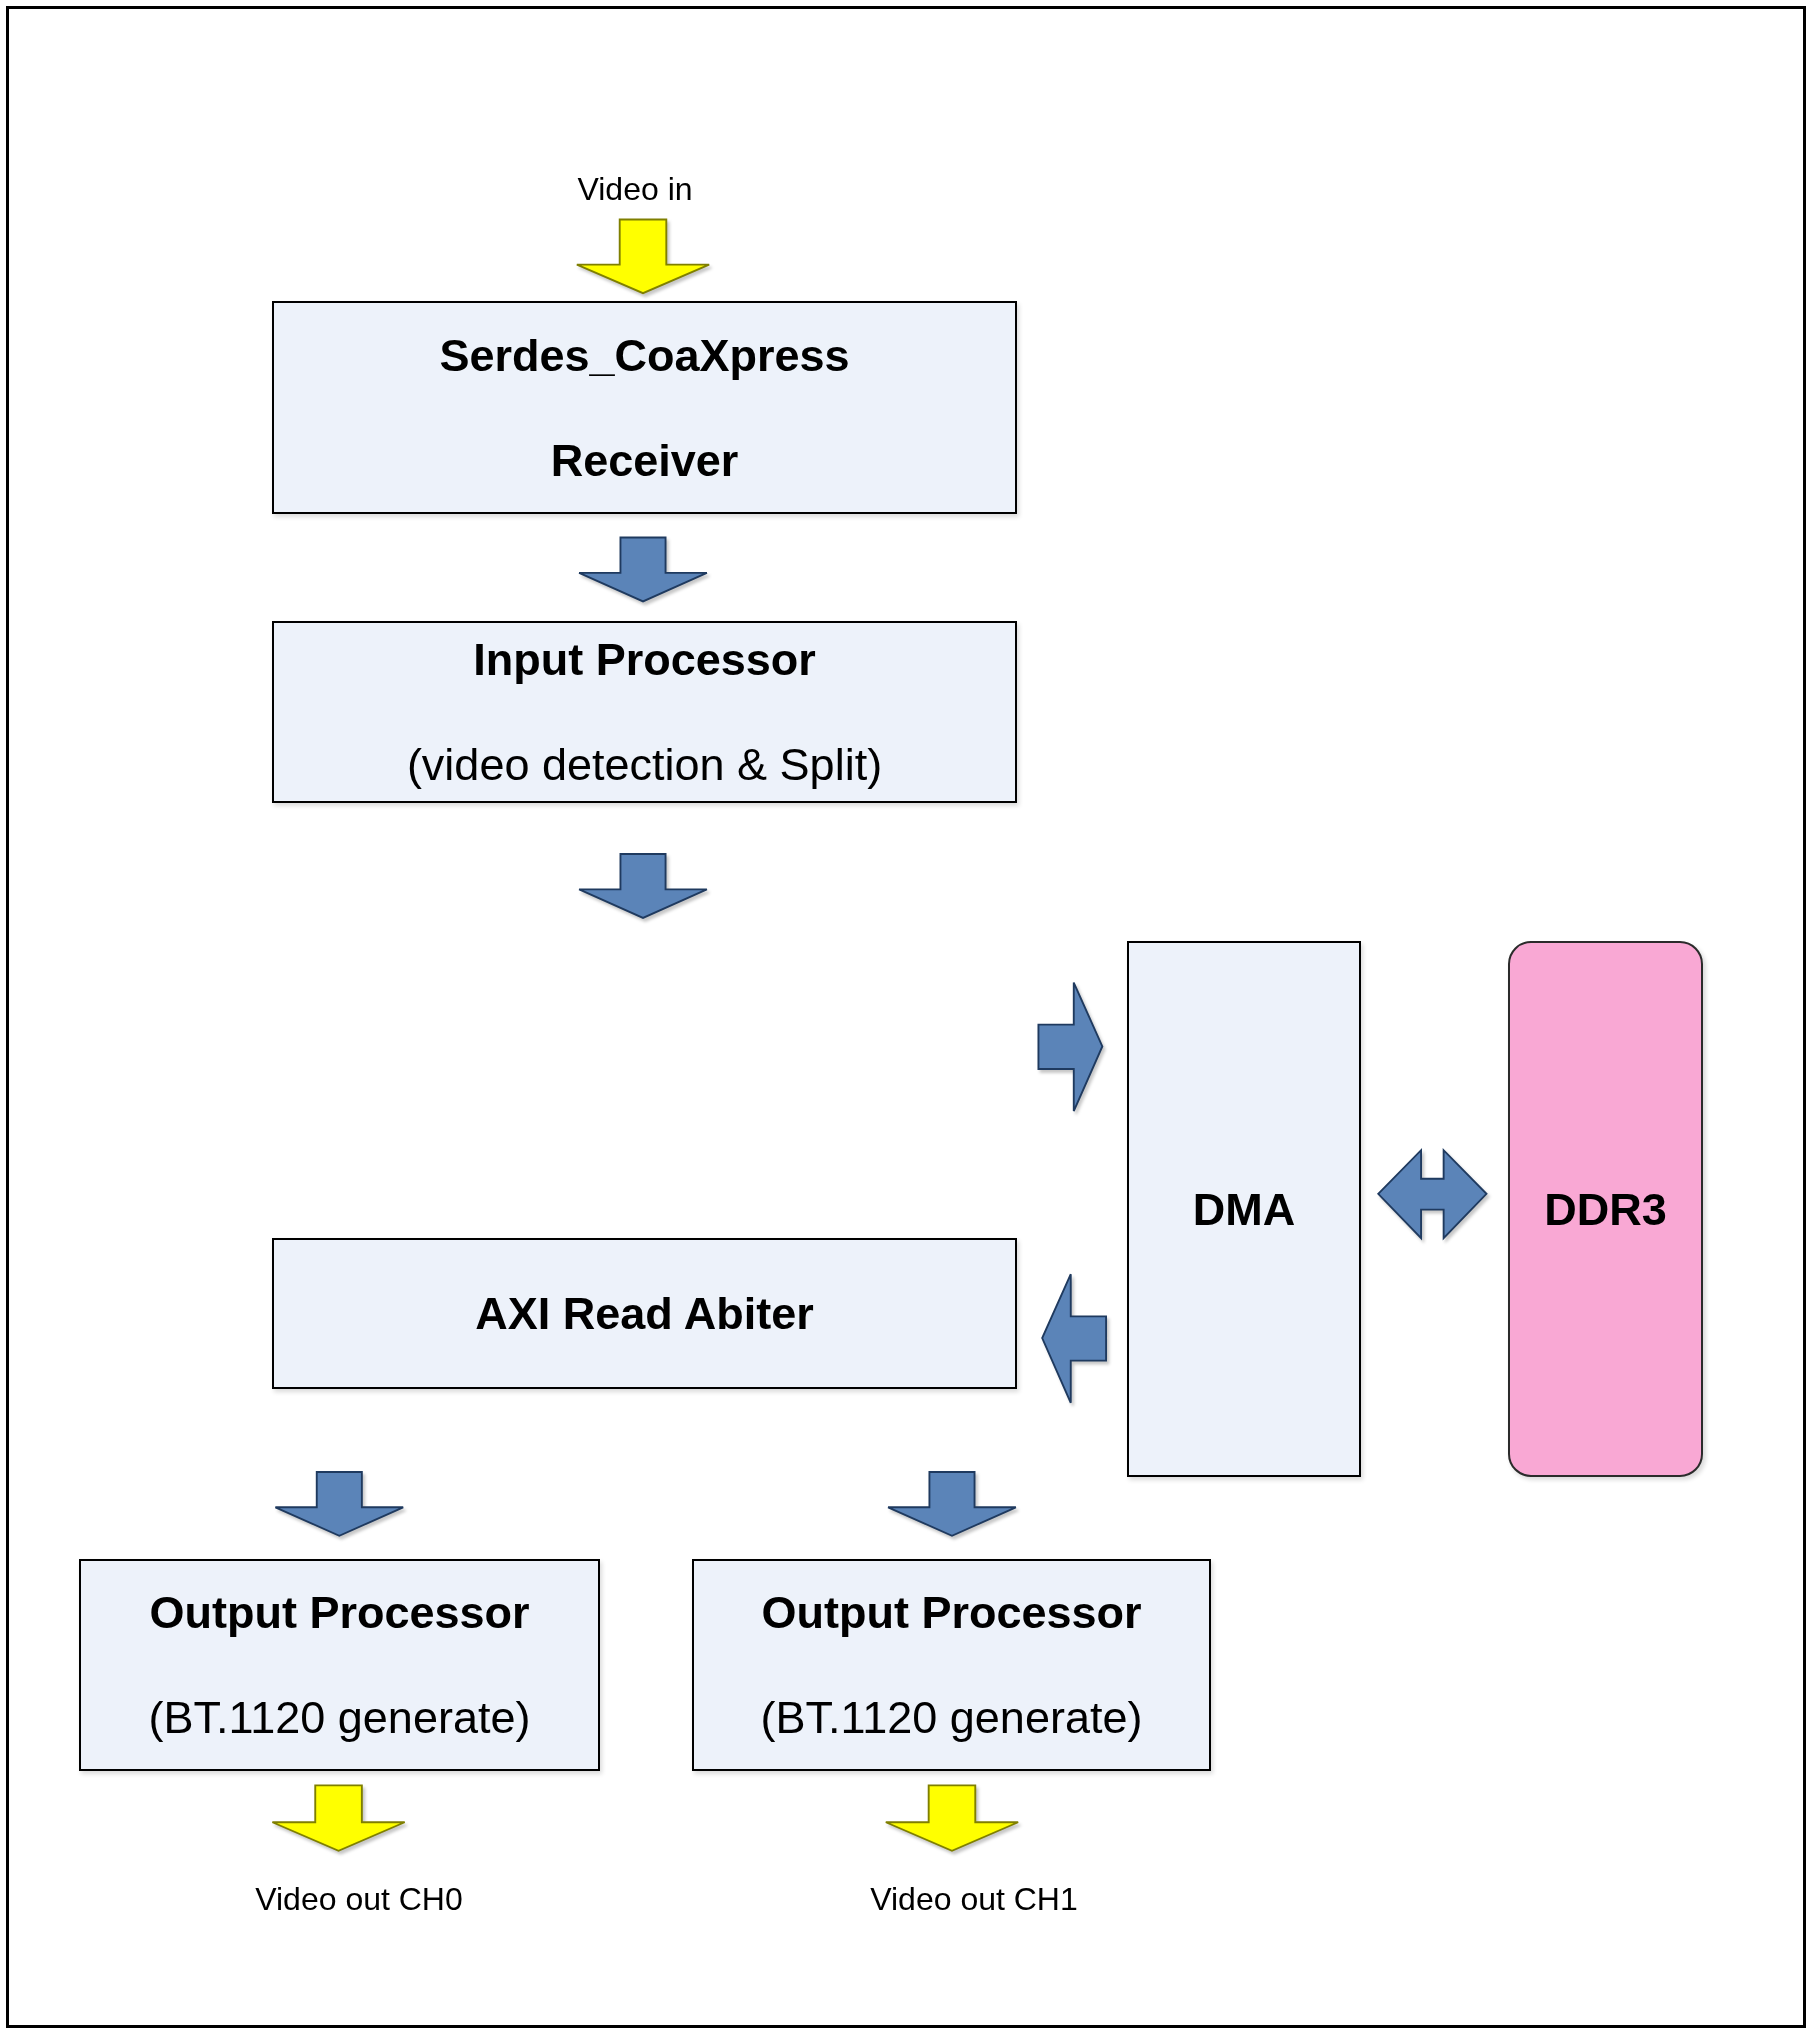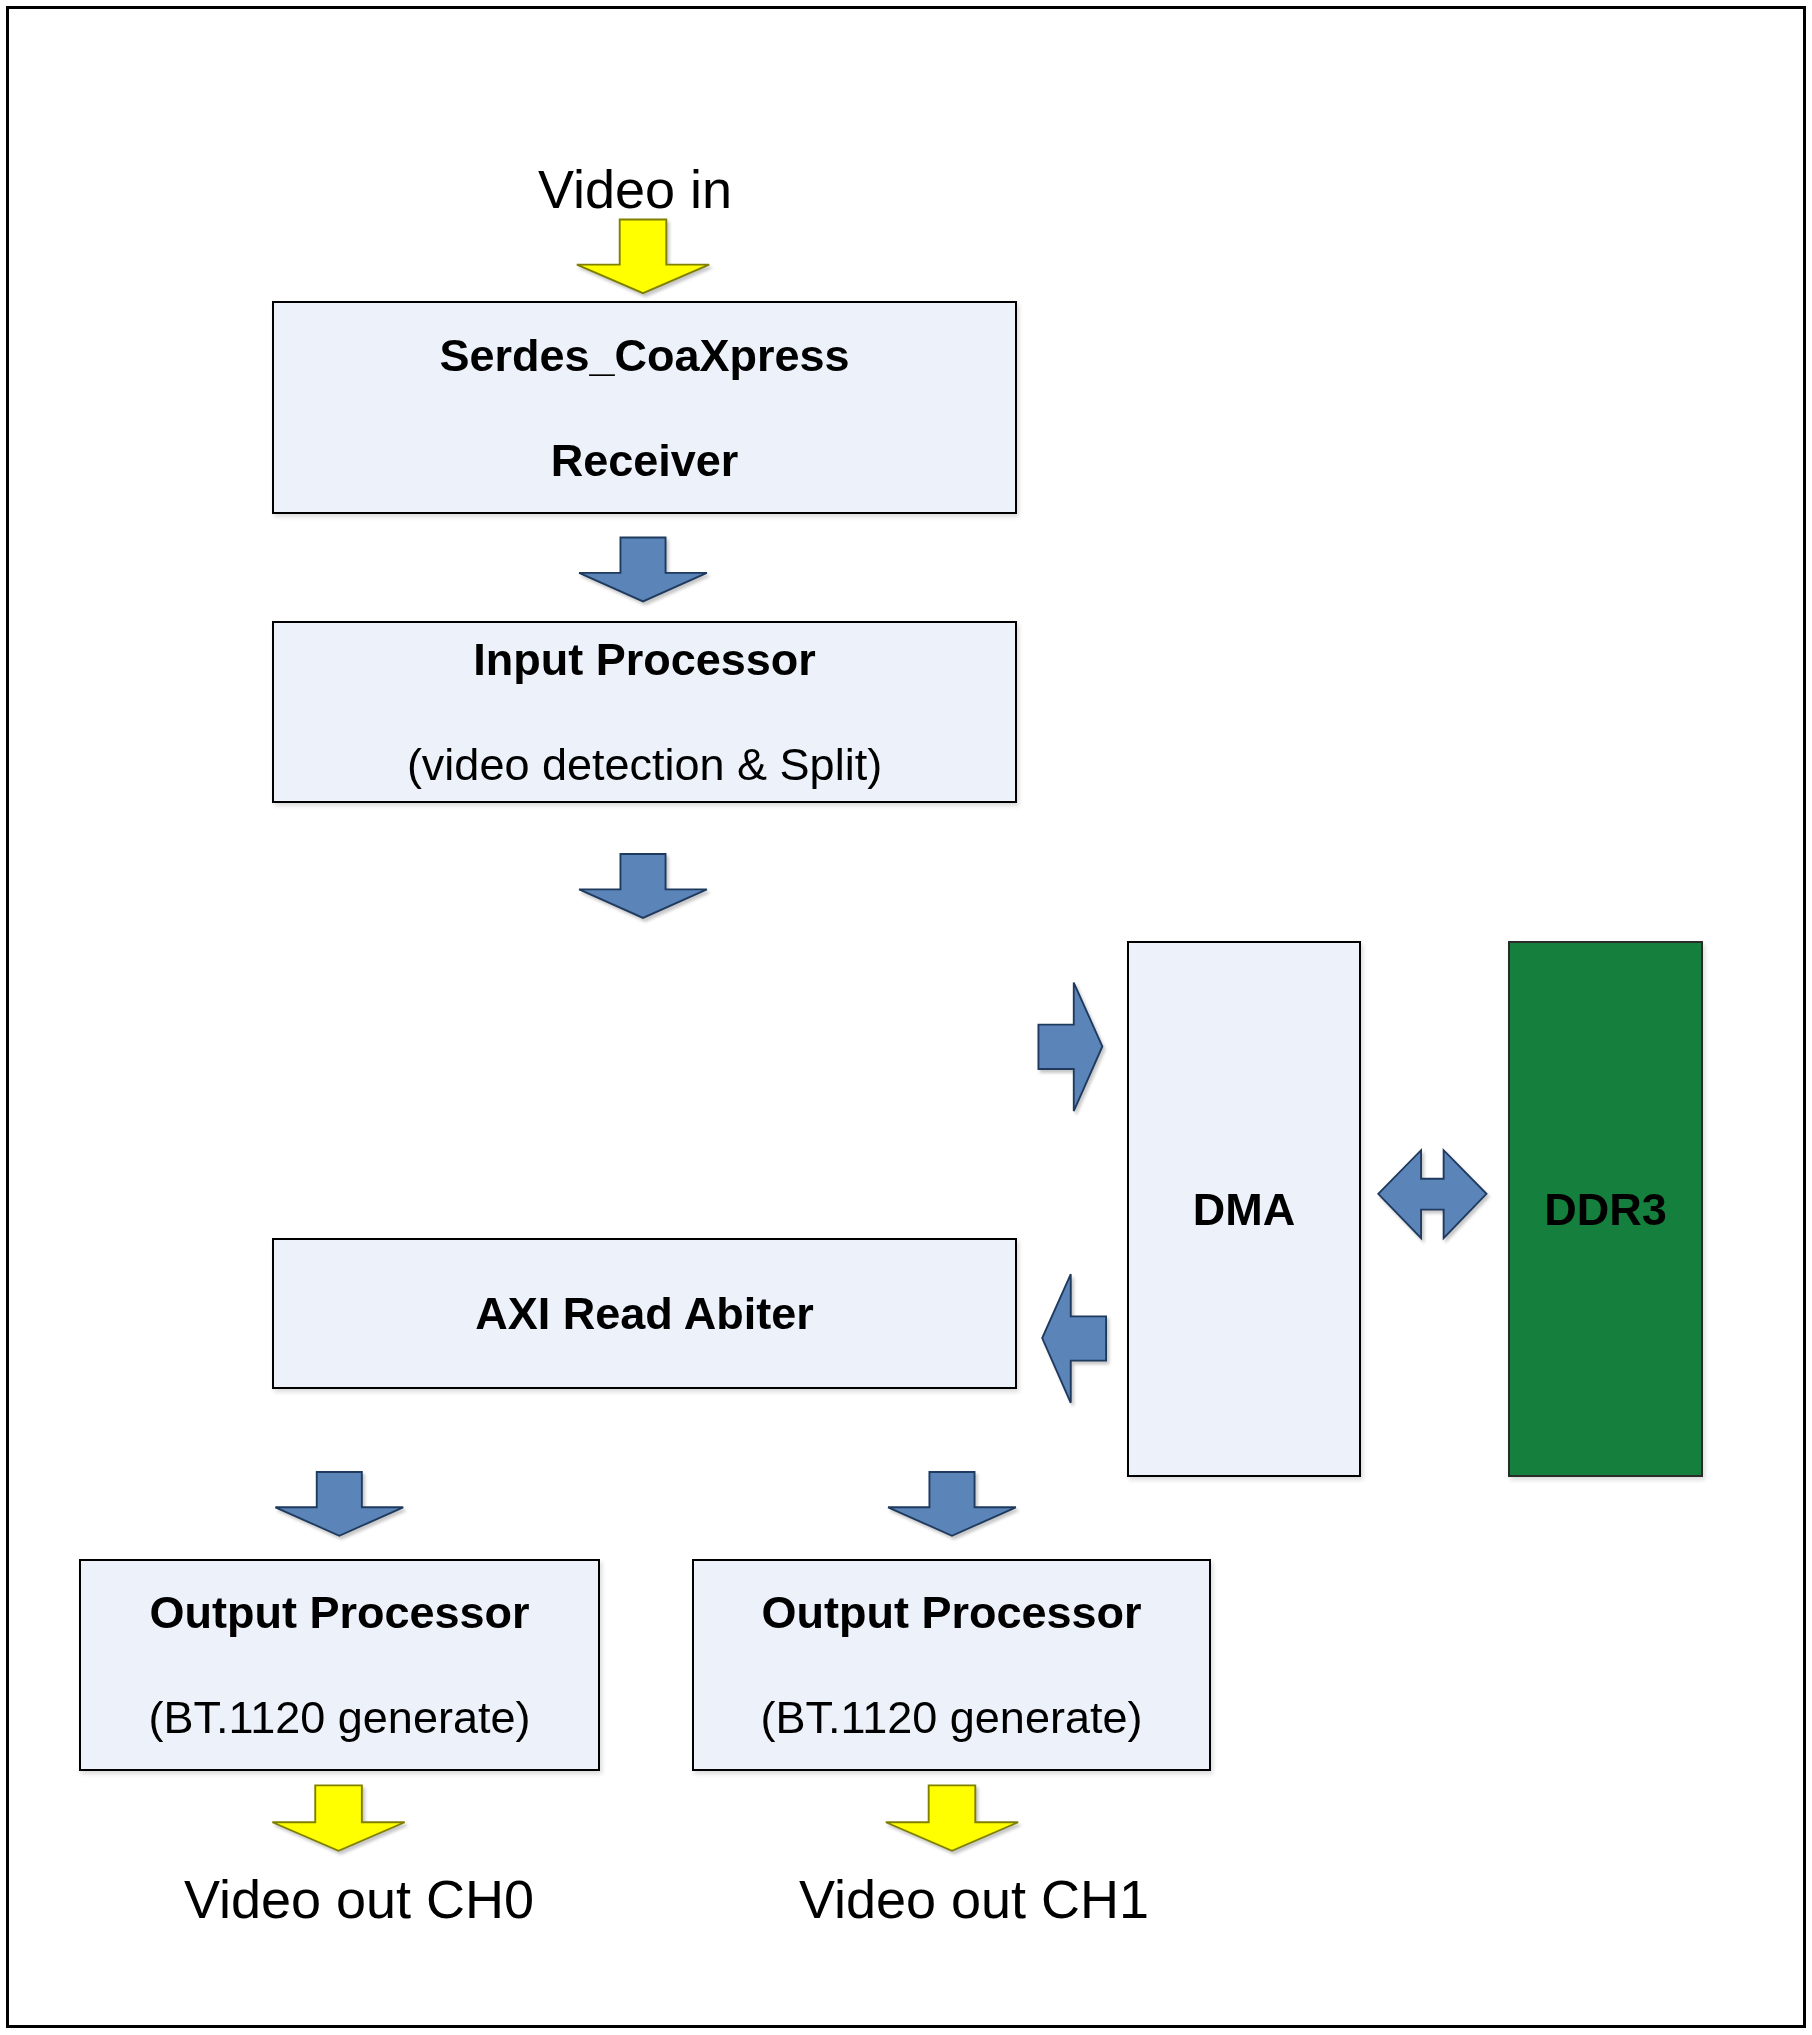--- a/index.html
+++ b/index.html
@@ -29,36 +29,36 @@
     border: 2.3px solid #000000;
     display: flex;
     flex-direction: column;
     align-items: center;
     justify-content: center;
     text-align: center;
     box-sizing: border-box;
     box-shadow: 2.3px 3px 4.5px rgba(0,0,0,0.14);
     gap: 48px;
   }
-  .node.gray { background: #15803d; border-color: #2b2b2b; }
+  .node.gray { background: #f9a8d4; border-color: #2b2b2b; border-radius: 23px; }
   .node .title {
     font-size: 45px;
     font-weight: bold;
     line-height: 57px;
     white-space: nowrap;
   }
   .node .subtitle {
     font-size: 45px;
     font-weight: normal;
     line-height: 57px;
     white-space: nowrap;
   }
   .flow-label {
     position: absolute;
-    font-size: 54px;
+    font-size: 32px;
     line-height: 50px;
     white-space: nowrap;
     transform: translate(-50%, -50%);
   }
   svg.arrows {
     position: absolute;
     left: 0; top: 0;
   }
   svg.arrows polygon {
     filter: drop-shadow(3px 4px 2px rgba(0,0,0,0.22));

